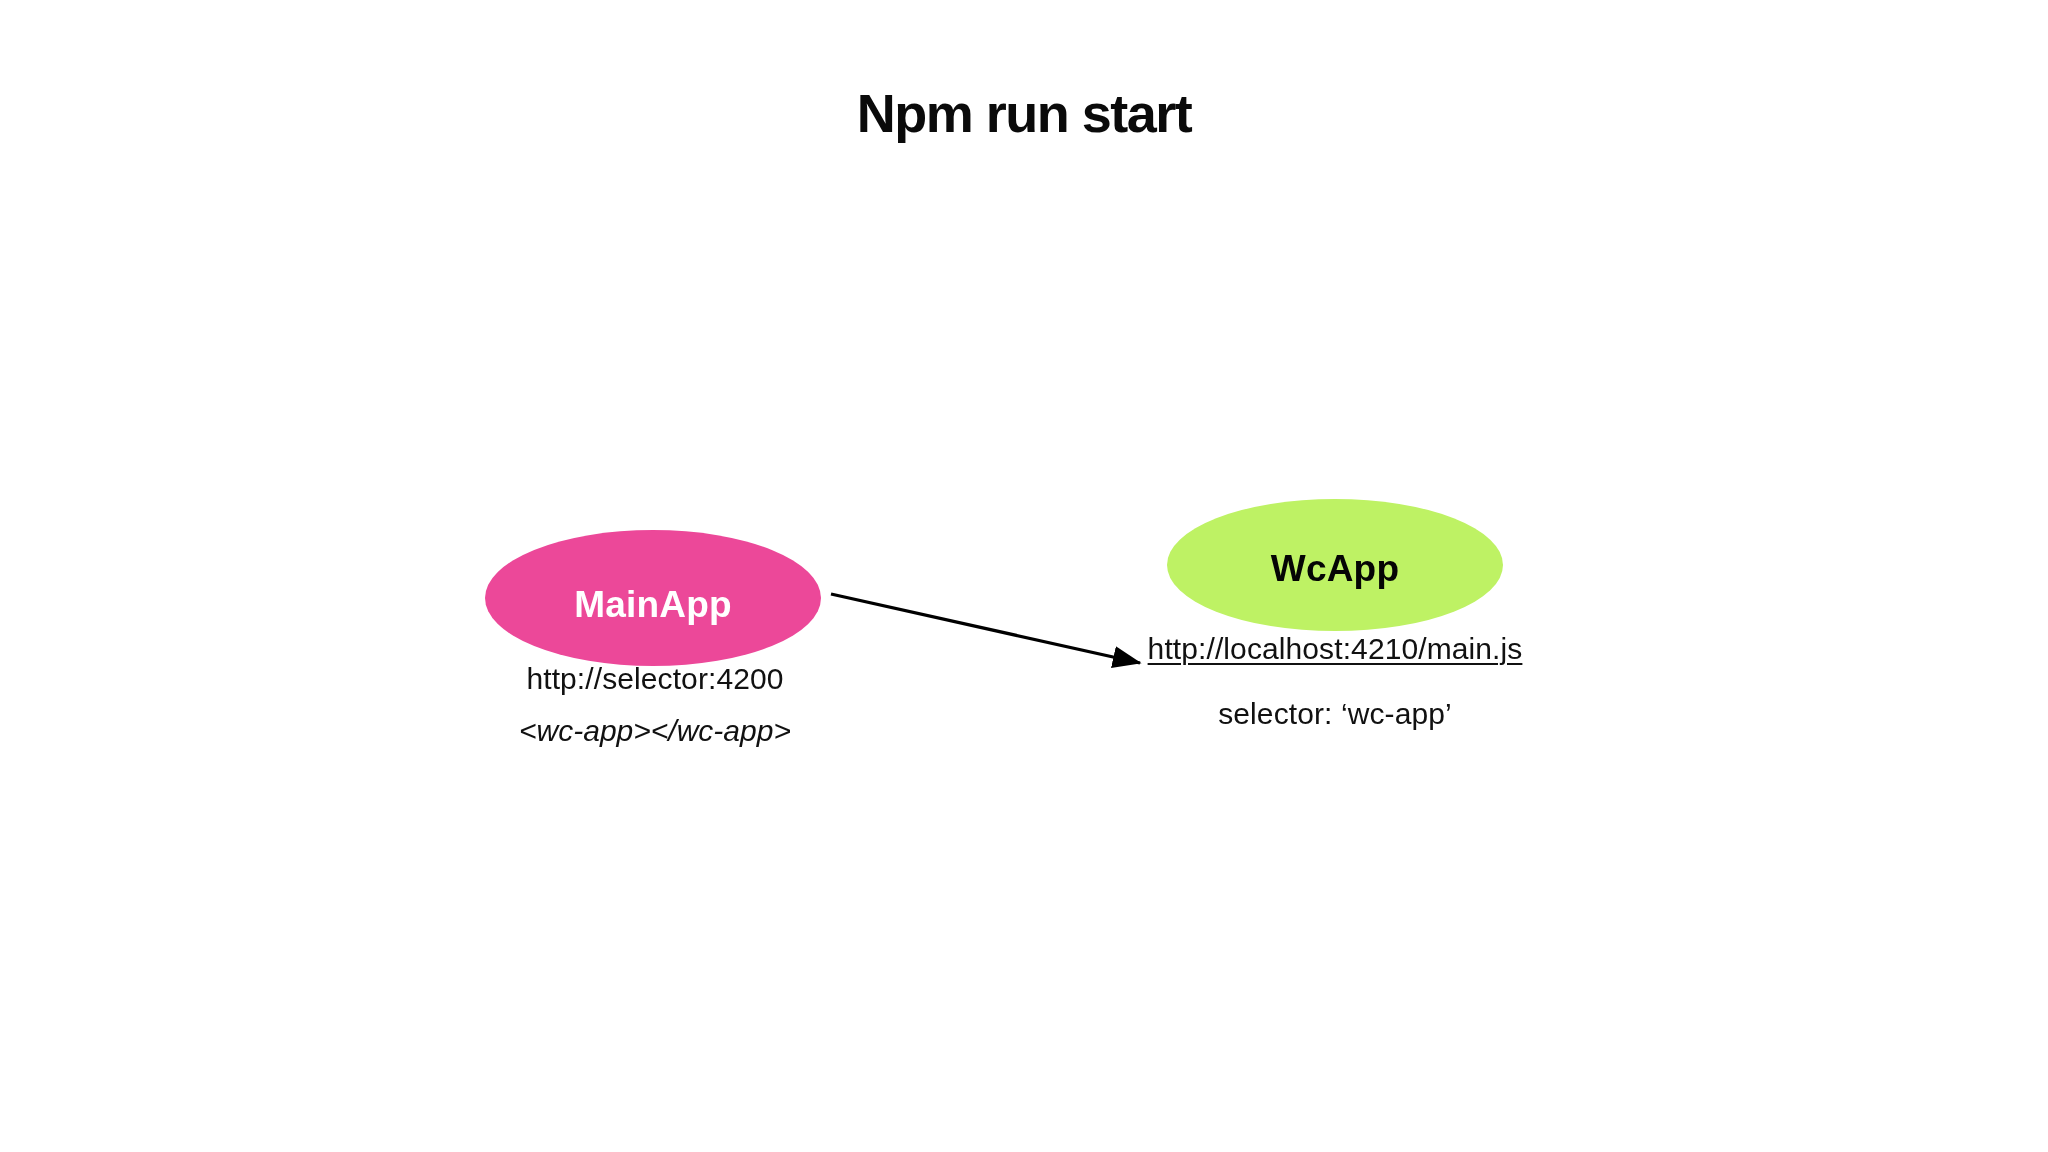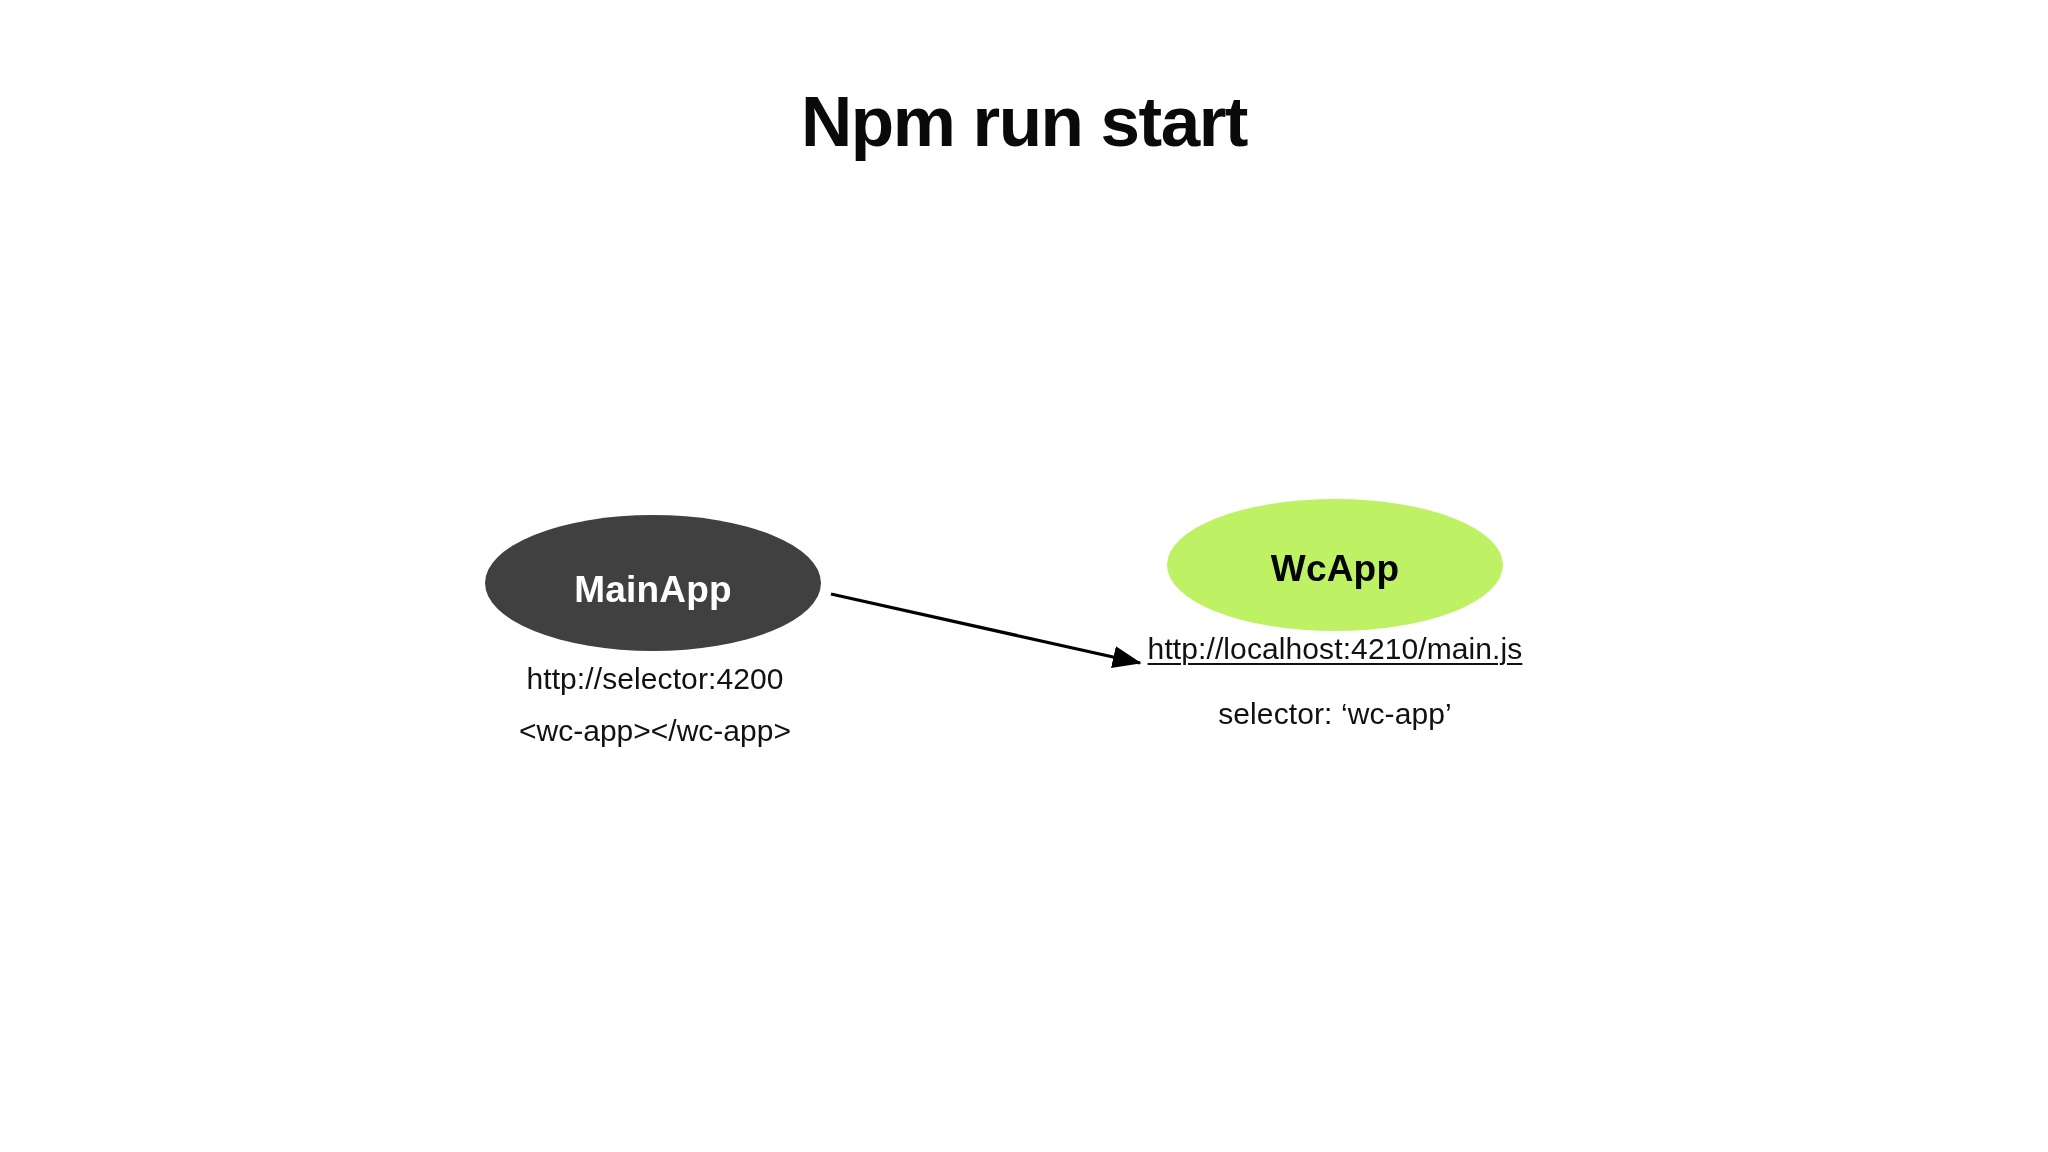--- a/index.html
+++ b/index.html
@@ -24,21 +24,21 @@
     background: #ffffff;
   }
 
   
   .slide-title {
     position: absolute;
     left: 0;
     right: 0;
     top: 86px;
     text-align: center;
-    font-size: 71px;
+    font-size: 54px;
     line-height: 1.0;
     font-weight: 700;
     letter-spacing: -1.5px;
     color: #0a0a0a;
     white-space: nowrap;
   }
 
   
   .diagram {
     position: absolute;
@@ -69,24 +69,24 @@
   .node-label {
     font-size: 37px;
     font-weight: 700;
     letter-spacing: 0.2px;
     white-space: nowrap;
   }
 
   
   #node-mainapp {
     left: 485px;
-    top: 515px;
+    top: 530px;
     width: 336px;
     height: 136px;
-    background: #404040;
+    background: #ec4899;
   }
   #node-mainapp .node-label {
     color: #ffffff;
     transform: translateY(7px);
   }
 
   
   #node-wcapp {
     left: 1167px;
     top: 499px;
@@ -115,20 +115,21 @@
 
   #caption-main-url {
     left: 385px;
     top: 662px;
     width: 540px;
   }
   #caption-main-tag {
     left: 385px;
     top: 714px;
     width: 540px;
+    font-style: italic;
   }
   #caption-wc-url {
     left: 1095px;
     top: 632px;
     width: 480px;
     text-decoration: underline;
     text-underline-offset: 4px;
     text-decoration-thickness: 2px;
     cursor: pointer;
   }

